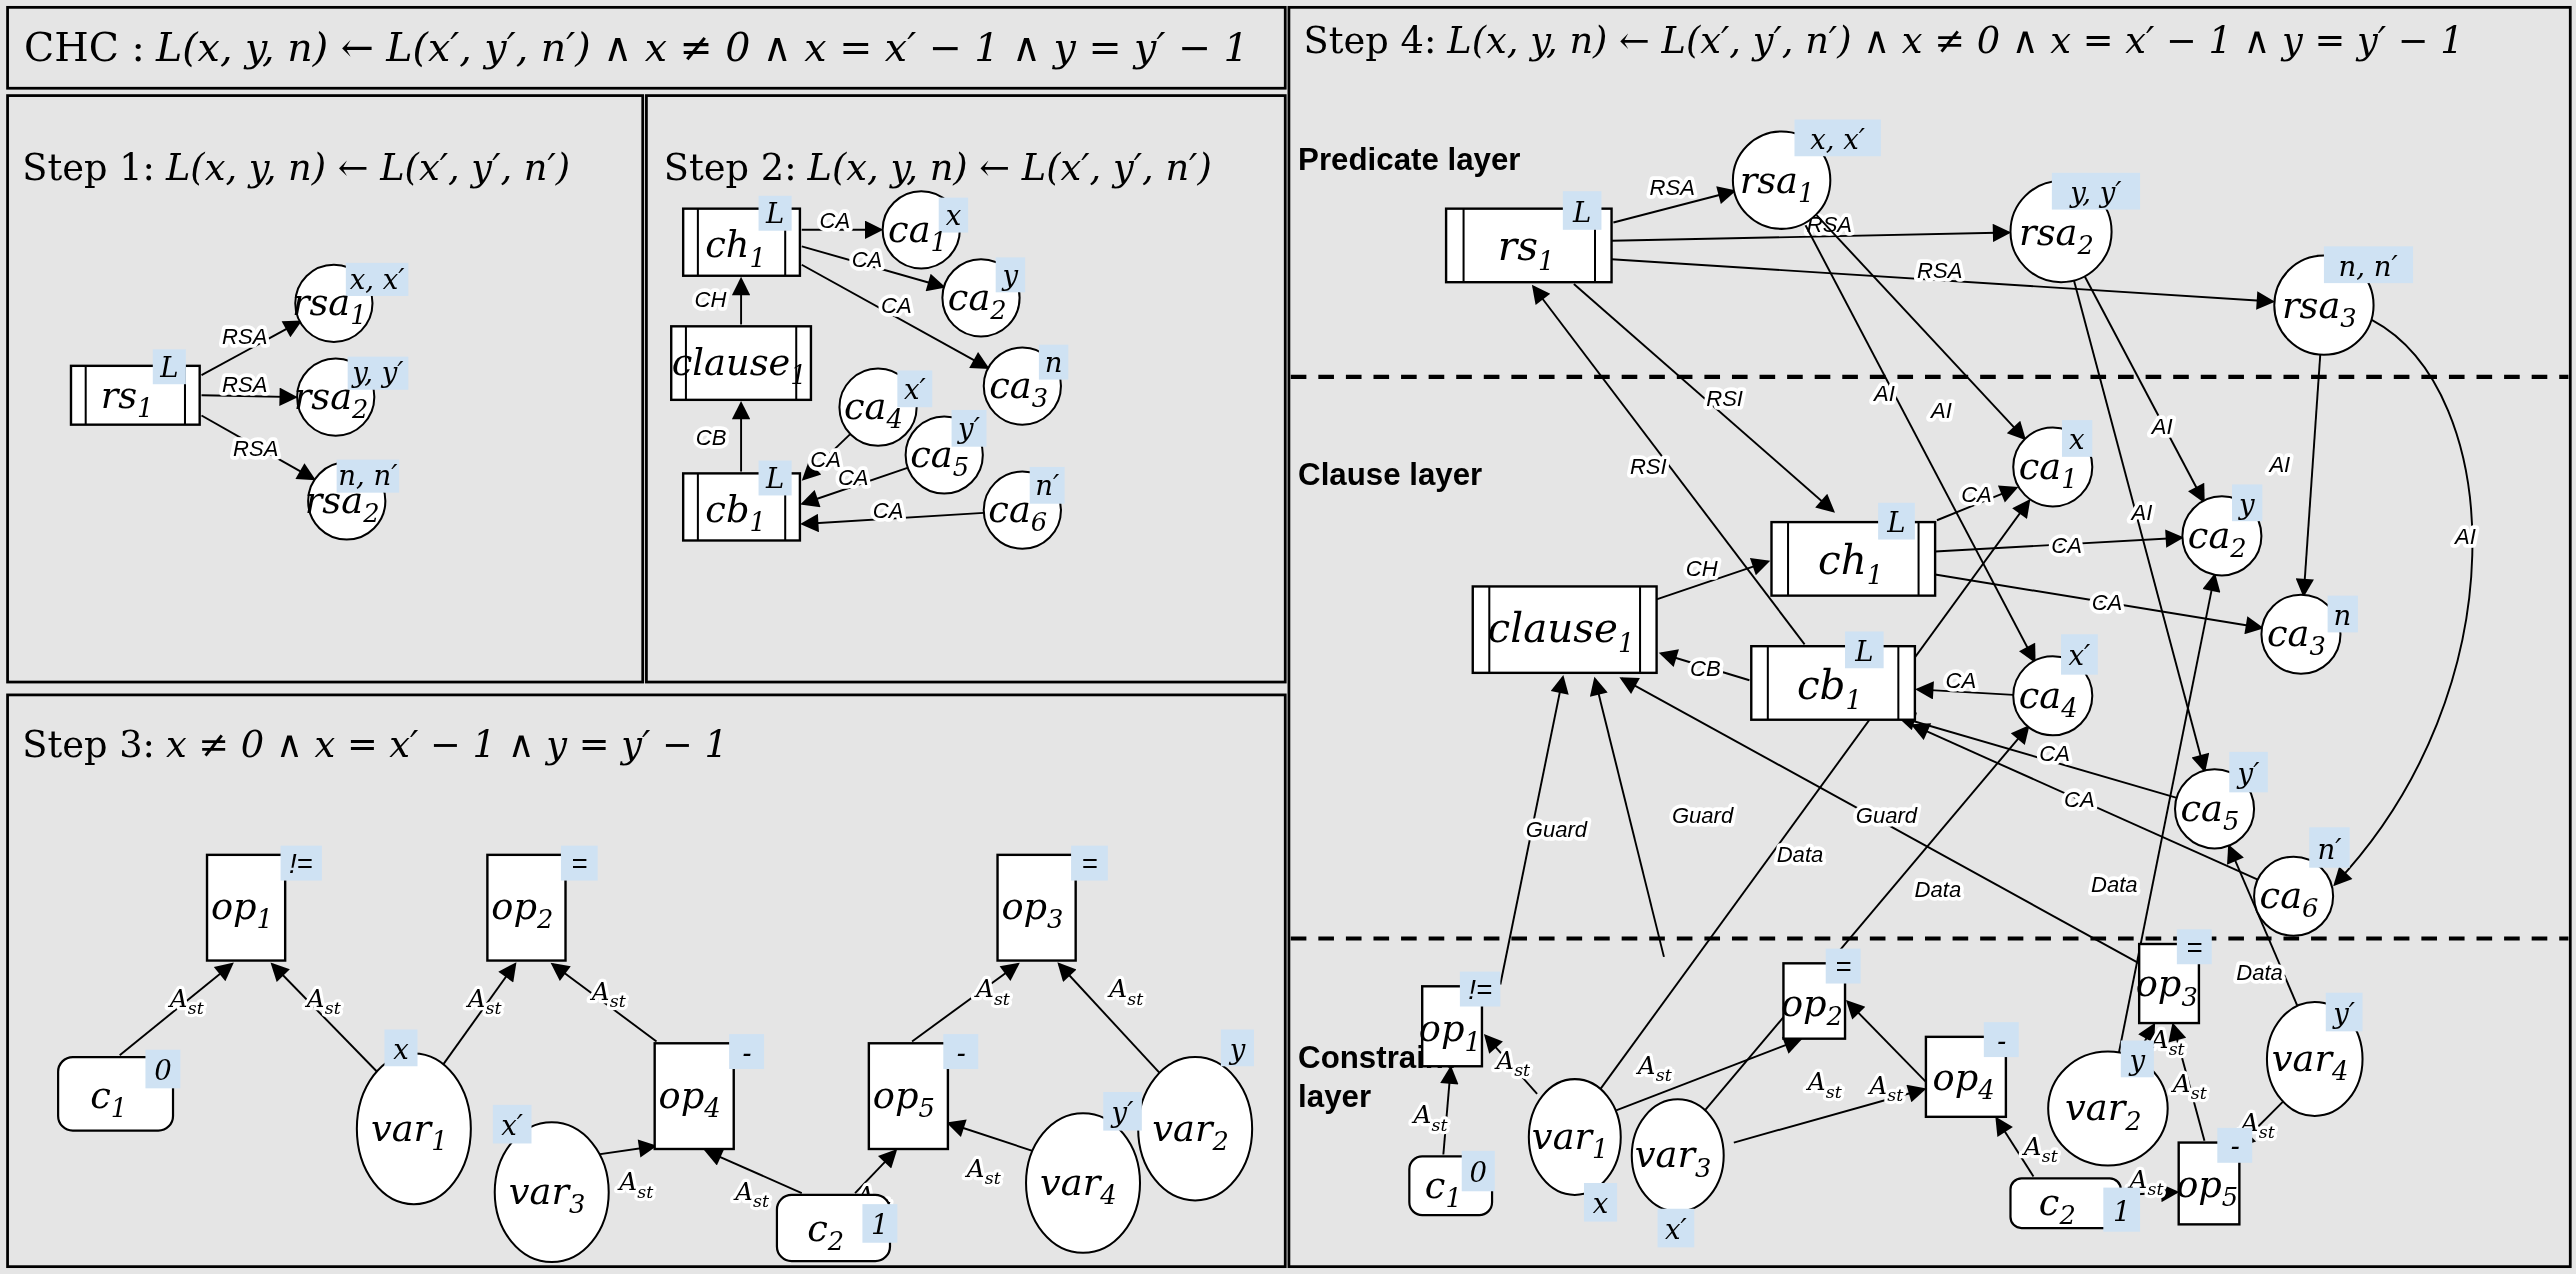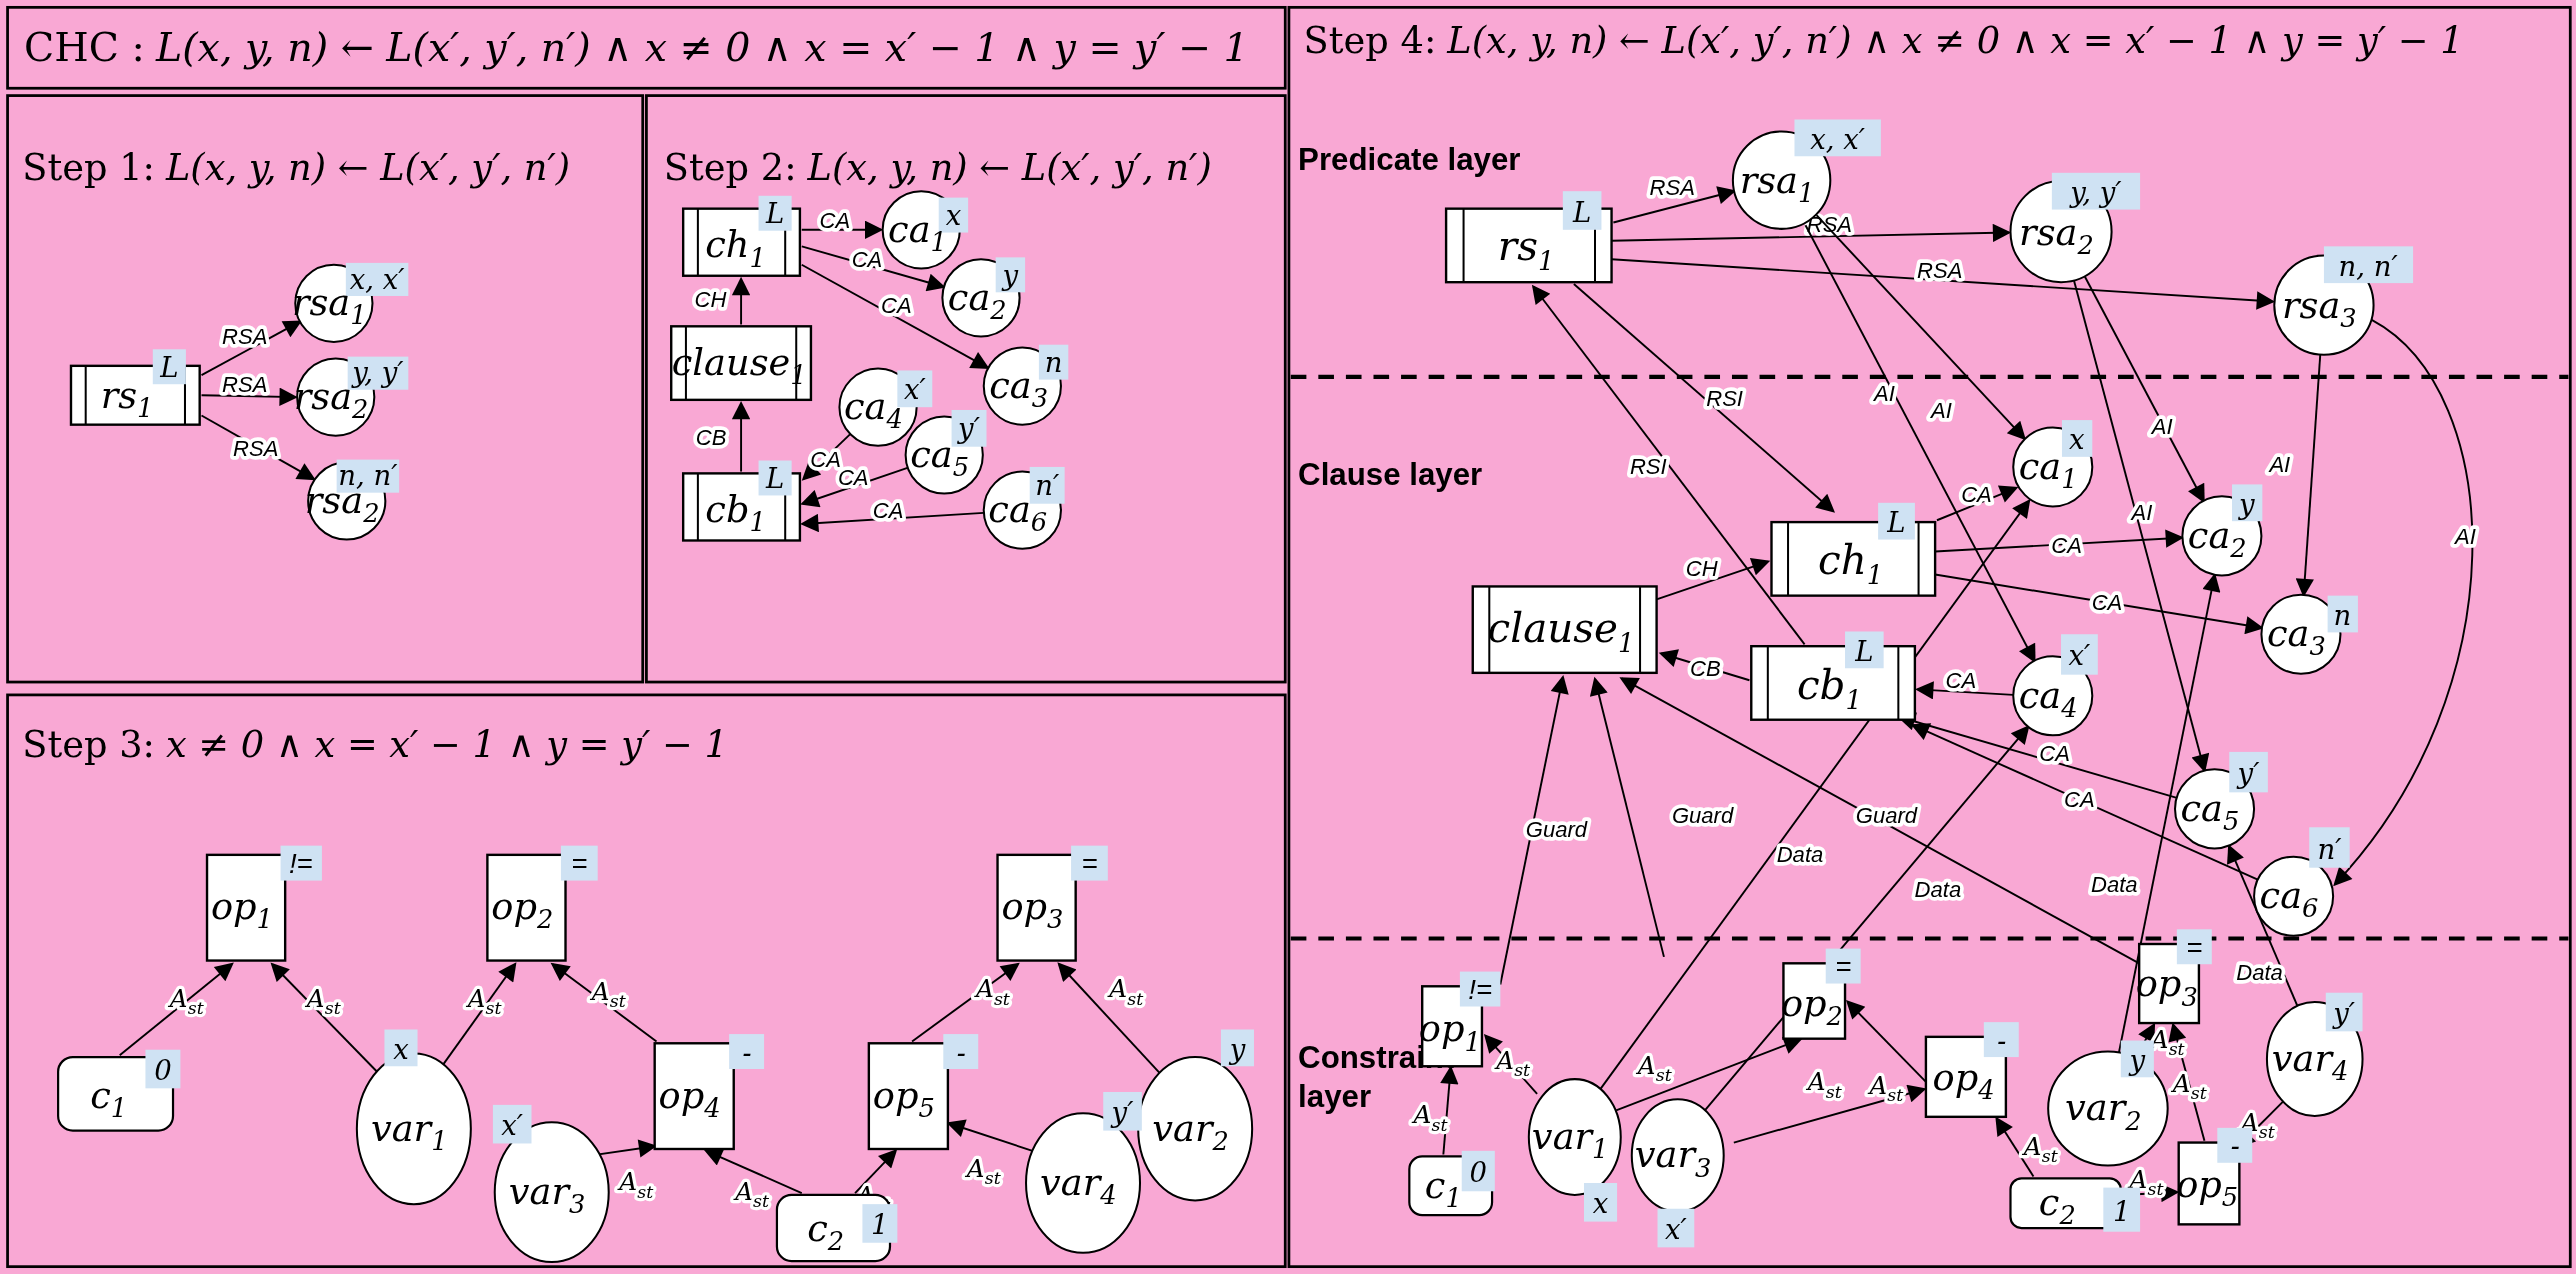--- a/index.html
+++ b/index.html
@@ -1,16 +1,16 @@
 <!DOCTYPE html>
 <html style="font-size:14.7px"><head>
 <meta charset="utf-8">
 <style>
   html,body{margin:0;padding:0;background:#ffffff;}
-  .stage{position:relative;width:2576px;height:1274px;background:#f9a8d4;}
+  .stage{position:relative;width:2576px;height:1274px;background:#e5e5e5;}
   svg{display:block;}
   svg text{user-select:none;}
   .panel{fill:none;stroke:#000;stroke-width:3;}
   .box{fill:#fff;stroke:#000;stroke-width:2.6;}
   .inner{stroke:#000;stroke-width:2.2;}
   .circ{fill:#fff;stroke:#000;stroke-width:2.2;}
   .cnode{fill:#fff;stroke:#000;stroke-width:2.4;}
   .tagr{fill:#cfe2f3;stroke:none;}
   .edge{stroke:#000;stroke-width:2.1;fill:none;marker-end:url(#arr);}
   .dash{stroke:#000;stroke-width:4.5;stroke-dasharray:17 13;fill:none;}

